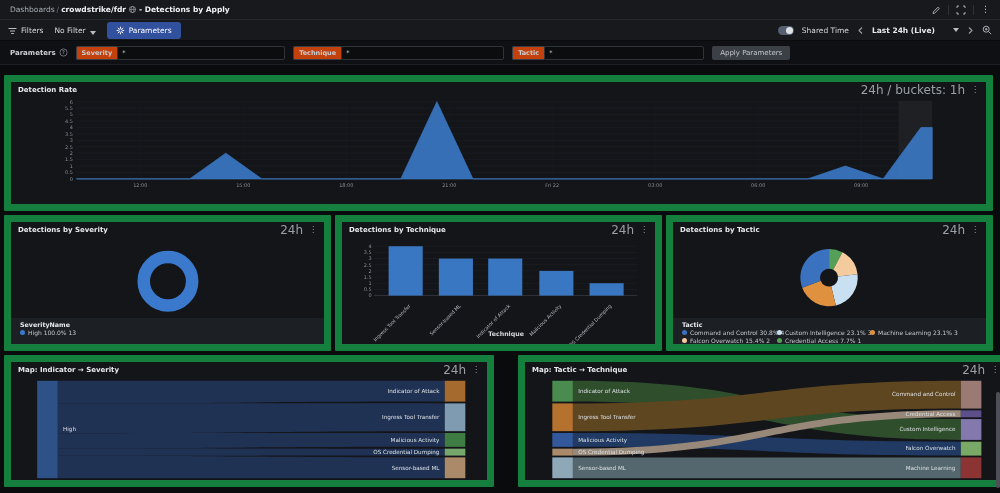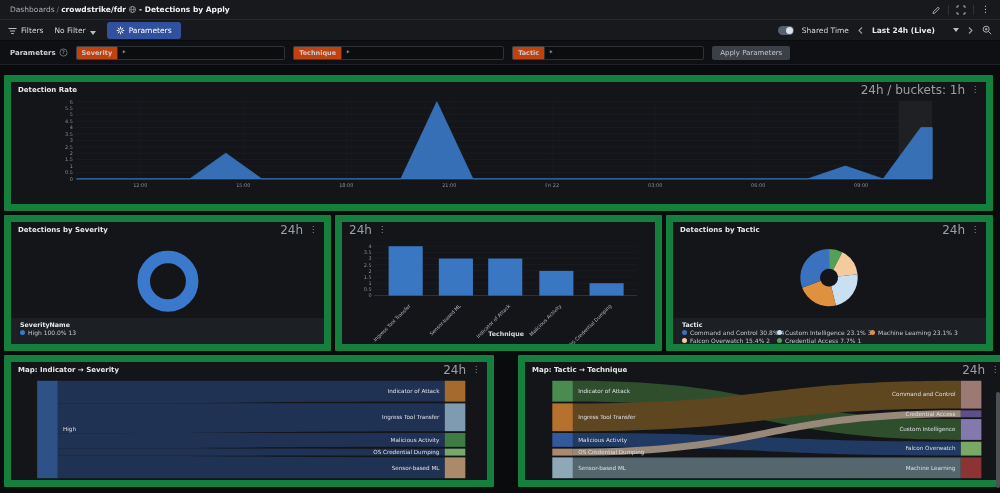--- a/index.html
+++ b/index.html
@@ -262,20 +262,21 @@
       <div class="pfoot">
         <span class="ltitle">SeverityName</span>
         <div class="legend-col" id="sev-legend-items">
             <span class="litem"><span class="ldot" style="background: rgb(59, 121, 205);"></span>High 100.0% 13</span>
           </div>
       </div>
     </section>
 
     <section class="panel" id="panel-tech">
       <div class="phead">
+        <span class="ptitle">Detections by Technique</span>
         <span class="prange">24h</span>
         <span class="pkebab">⋮</span>
       </div>
       <svg id="tech-svg" class="chart-svg" viewBox="0 0 327 136">
           <line x1="25" y1="27" x2="318" y2="27" stroke="#1f2227" stroke-width="0.6"></line>
           <text x="22" y="29" font-size="5.5" fill="#8b9096" text-anchor="end">4</text>
           <line x1="25" y1="33.875" x2="318" y2="33.875" stroke="#1f2227" stroke-width="0.6"></line>
           <text x="22" y="35.875" font-size="5.5" fill="#8b9096" text-anchor="end">3.5</text>
           <line x1="25" y1="40.75" x2="318" y2="40.75" stroke="#1f2227" stroke-width="0.6"></line>
           <text x="22" y="42.75" font-size="5.5" fill="#8b9096" text-anchor="end">3</text>

